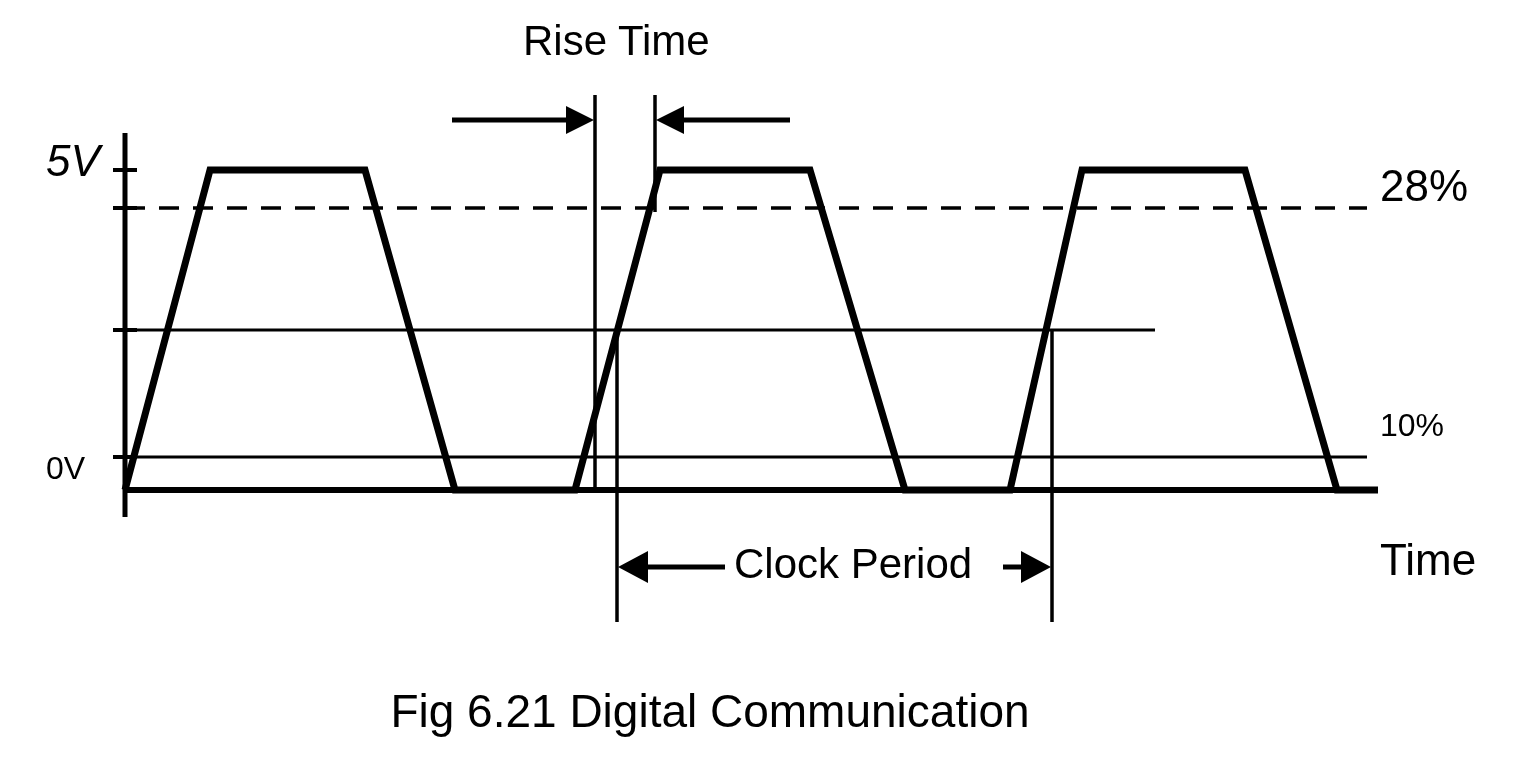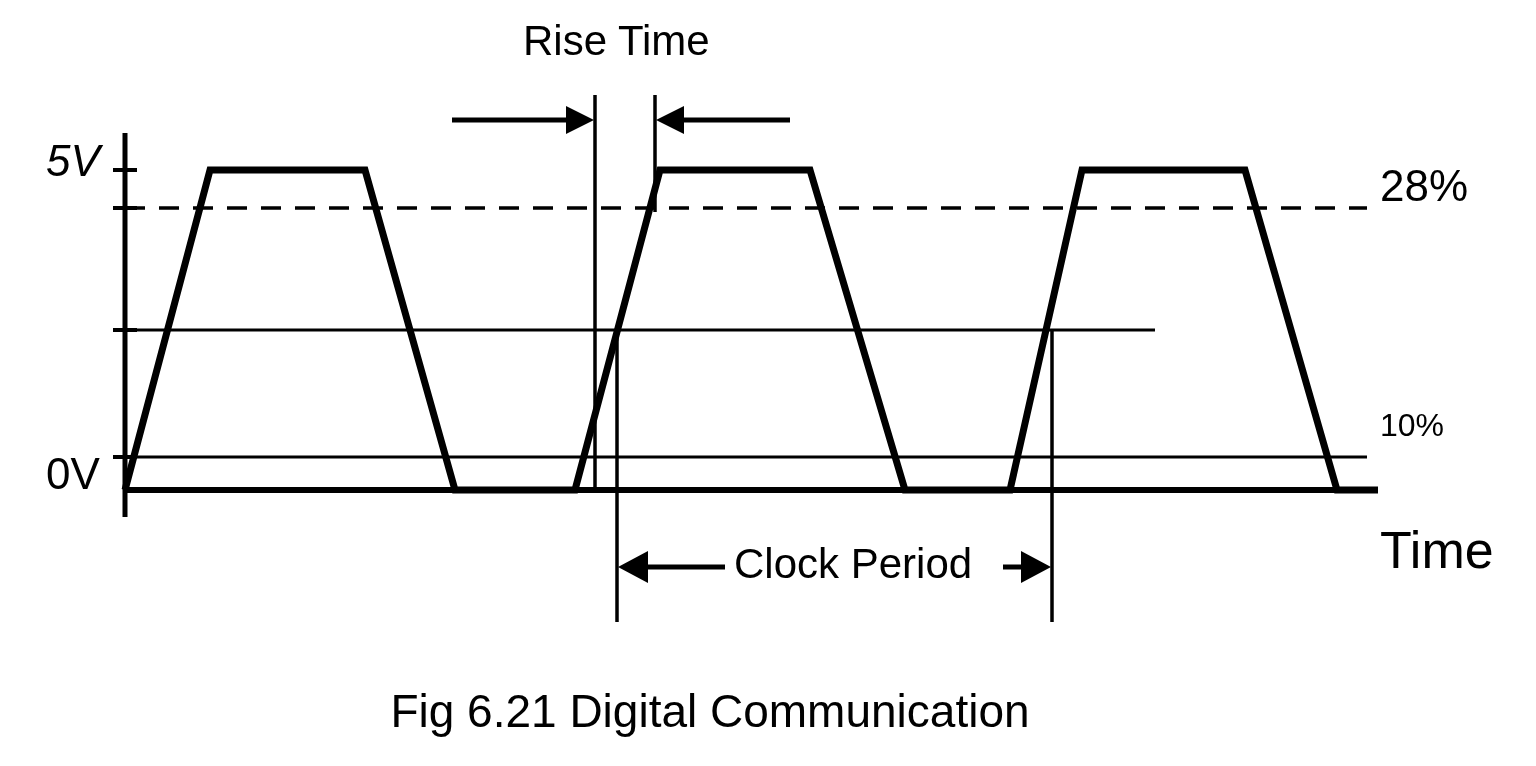--- a/index.html
+++ b/index.html
@@ -27,24 +27,24 @@
     height: 766px;
   }
   .diagram-label {
     position: absolute;
     white-space: nowrap;
     font-family: "Liberation Sans", sans-serif;
     color: #000000;
     line-height: 1;
   }
   #label-5v      { left: 46px;   top: 139px; font-size: 44px; font-style: italic; }
-  #label-0v      { left: 46px;   top: 452px; font-size: 44px; }
+  #label-0v      { left: 46px;   top: 452px; font-size: 32px; }
   #label-90pct   { left: 1380px; top: 164px; font-size: 44px; }
   #label-10pct   { left: 1380px; top: 409px; font-size: 32px; }
-  #label-time    { left: 1380px; top: 524px; font-size: 52px; }
+  #label-time    { left: 1380px; top: 538px; font-size: 44px; }
   #label-risetime{ left: 523px;  top: 20px;  font-size: 42px; }
   #label-clockperiod { left: 734px; top: 543px; font-size: 42px; }
   #figure-caption {
     position: absolute;
     left: 0;
     top: 684px;
     width: 1420px;
     text-align: center;
     font-size: 46px;
     font-family: "Liberation Sans", sans-serif;

